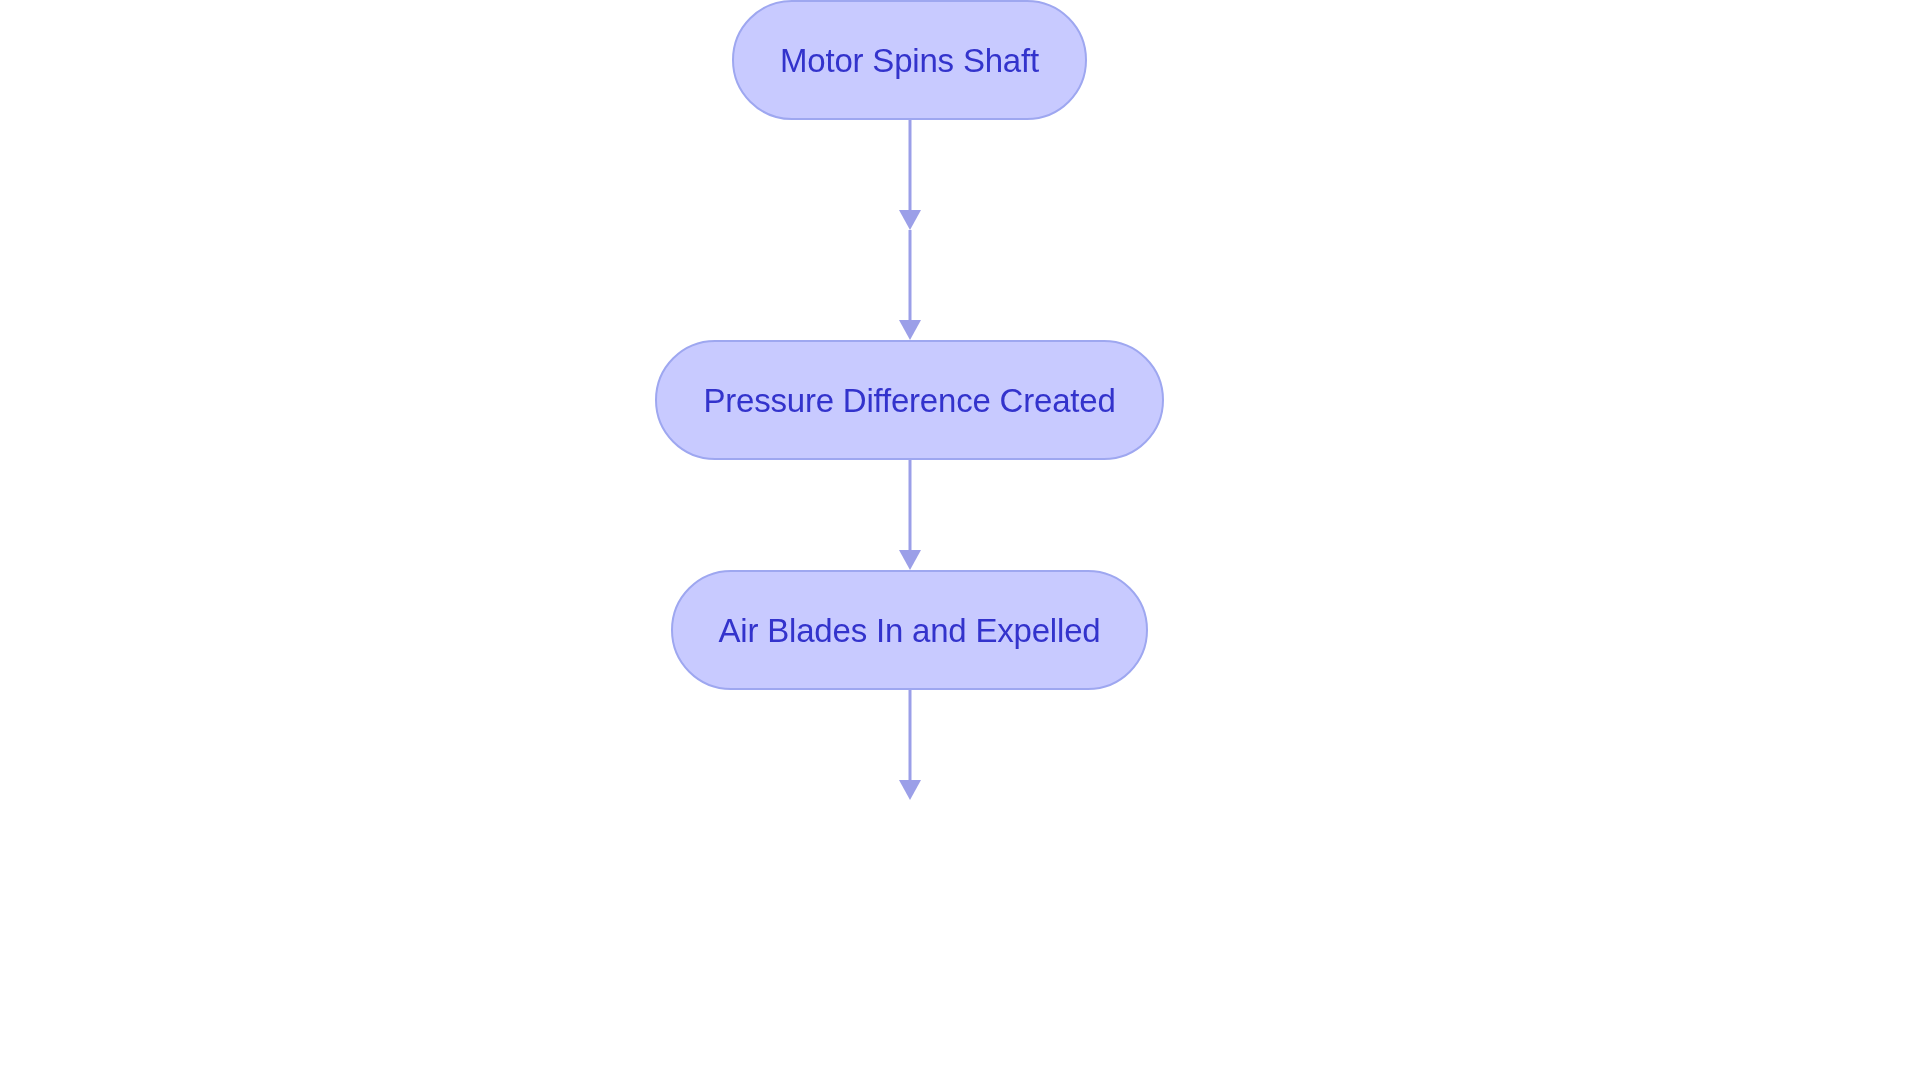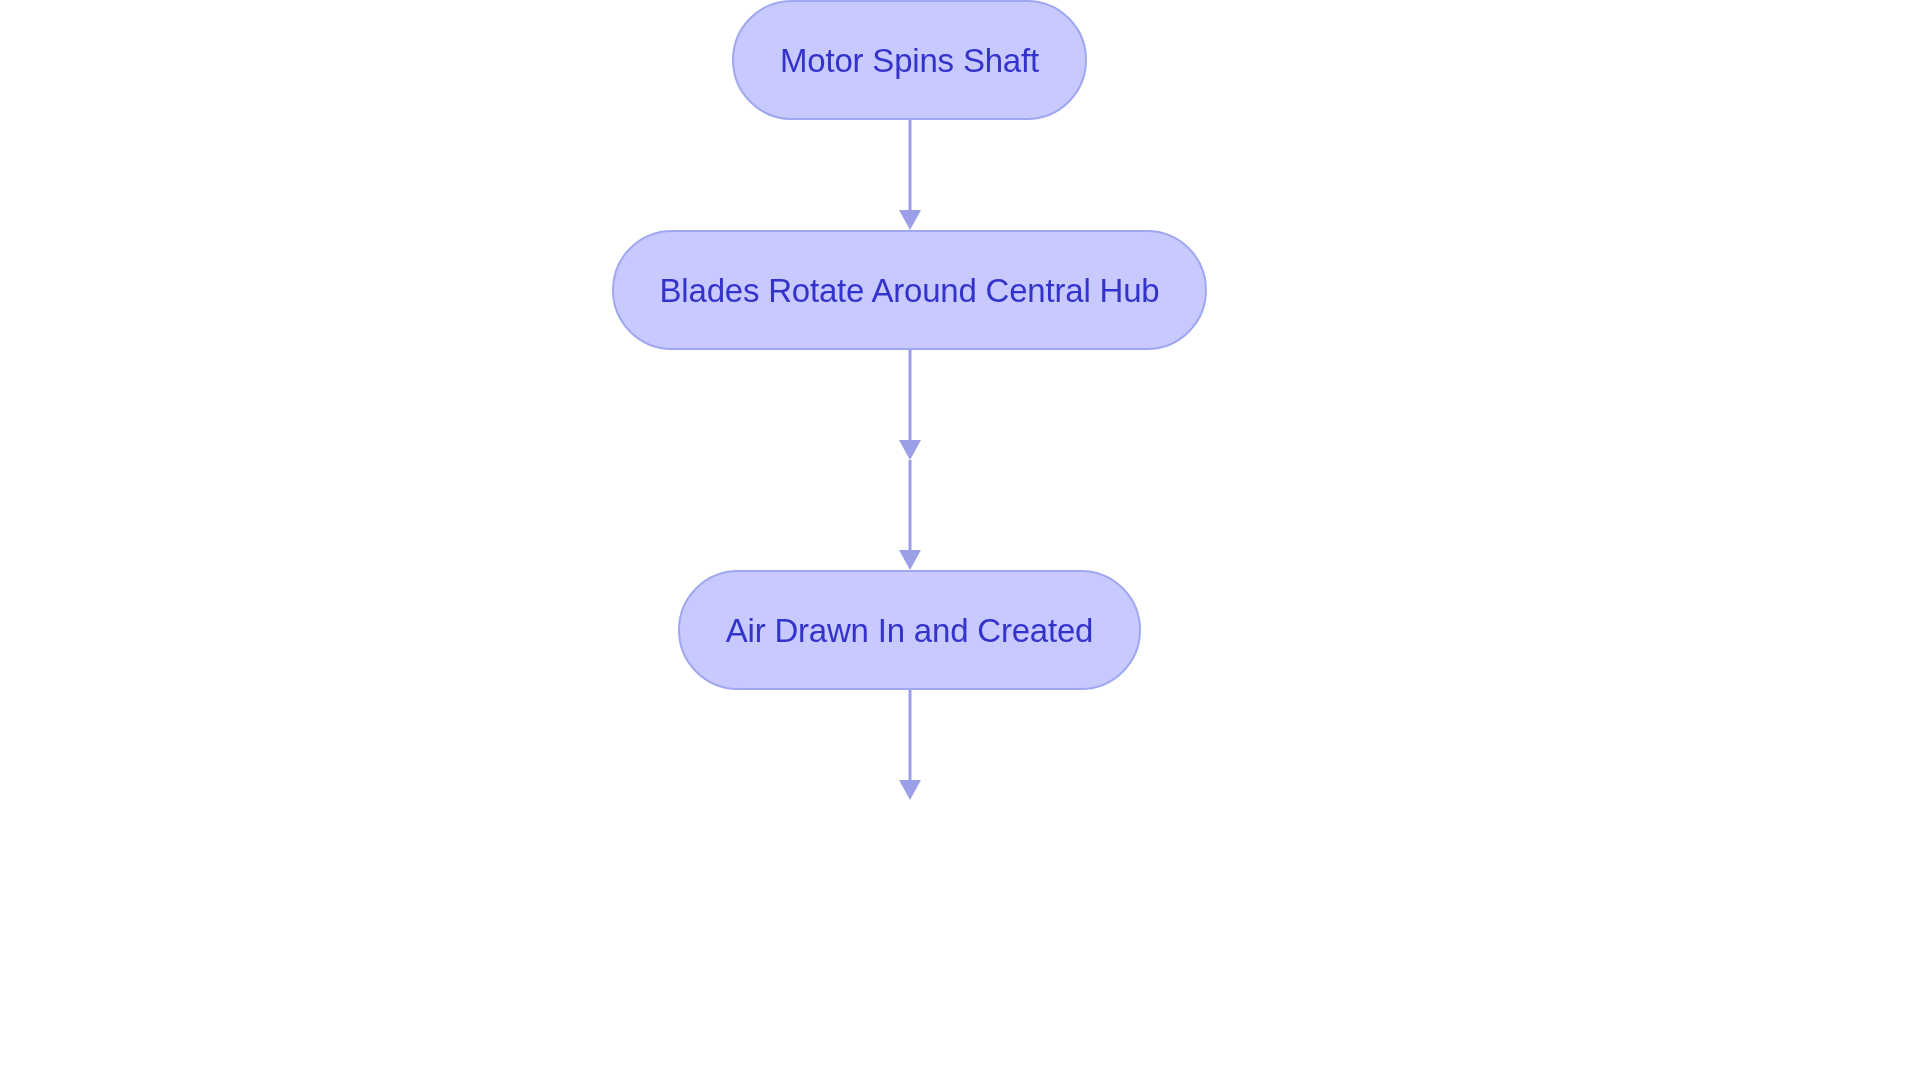--- a/index.html
+++ b/index.html
@@ -75,41 +75,41 @@
       <span class="node-label">Motor Spins Shaft</span>
     </div>
 
     <div class="connector">
       <svg width="26" height="110" viewBox="0 0 26 110" xmlns="http://www.w3.org/2000/svg">
         <line x1="13" y1="0" x2="13" y2="91" stroke="#9b9fe8" stroke-width="3"></line>
         <polygon points="2,90 24,90 13,110" fill="#9b9fe8"></polygon>
       </svg>
     </div>
 
+
+    <div class="connector">
+      <svg width="26" height="110" viewBox="0 0 26 110" xmlns="http://www.w3.org/2000/svg">
+        <line x1="13" y1="0" x2="13" y2="91" stroke="#9b9fe8" stroke-width="3"></line>
+        <polygon points="2,90 24,90 13,110" fill="#9b9fe8"></polygon>
+      </svg>
+    </div>
+
     <div class="node">
-      <span class="node-label">Blades Rotate Around Central Hub</span>
+      <span class="node-label">Pressure Difference Created</span>
     </div>
 
     <div class="connector">
       <svg width="26" height="110" viewBox="0 0 26 110" xmlns="http://www.w3.org/2000/svg">
         <line x1="13" y1="0" x2="13" y2="91" stroke="#9b9fe8" stroke-width="3"></line>
         <polygon points="2,90 24,90 13,110" fill="#9b9fe8"></polygon>
       </svg>
     </div>
 
-
-    <div class="connector">
-      <svg width="26" height="110" viewBox="0 0 26 110" xmlns="http://www.w3.org/2000/svg">
-        <line x1="13" y1="0" x2="13" y2="91" stroke="#9b9fe8" stroke-width="3"></line>
-        <polygon points="2,90 24,90 13,110" fill="#9b9fe8"></polygon>
-      </svg>
-    </div>
-
     <div class="node">
-      <span class="node-label">Air Drawn In and Created</span>
+      <span class="node-label">Air Blades In and Expelled</span>
     </div>
 
     <div class="connector">
       <svg width="26" height="110" viewBox="0 0 26 110" xmlns="http://www.w3.org/2000/svg">
         <line x1="13" y1="0" x2="13" y2="91" stroke="#9b9fe8" stroke-width="3"></line>
         <polygon points="2,90 24,90 13,110" fill="#9b9fe8"></polygon>
       </svg>
     </div>
 
 

